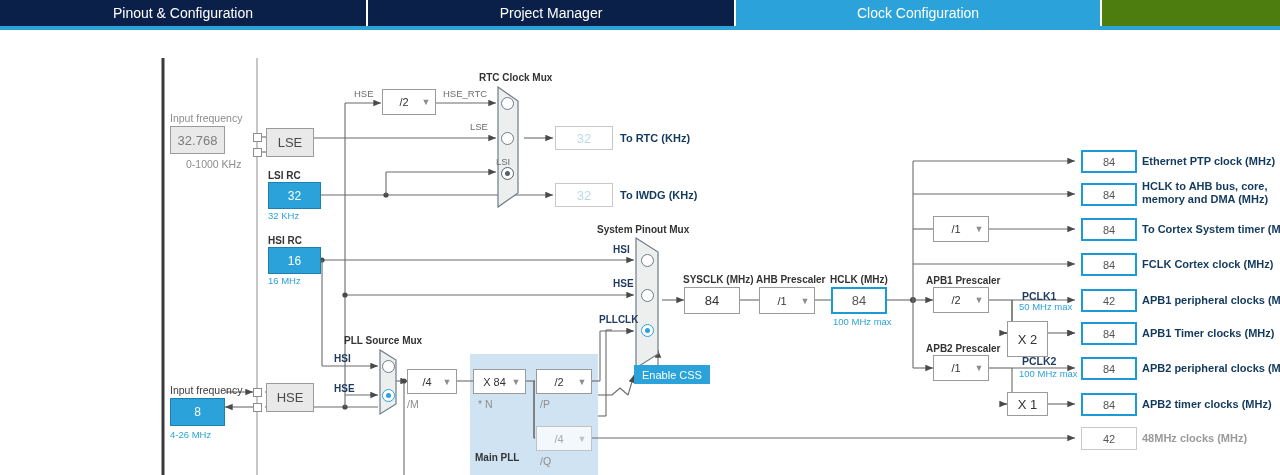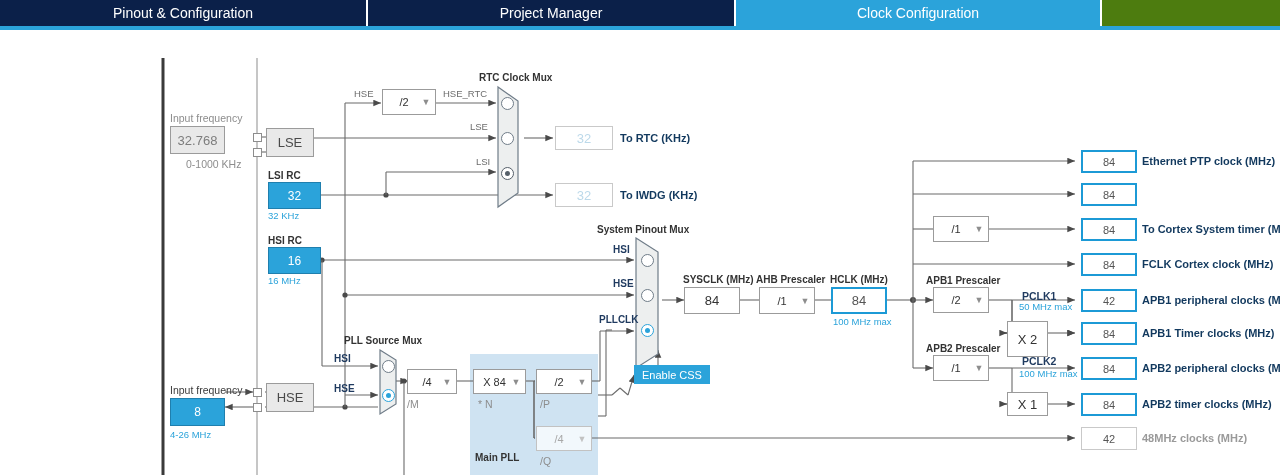--- a/index.html
+++ b/index.html
@@ -358,21 +358,21 @@
     <span class="cval">/2</span>
     <span class="carrow">▼</span>
   </div>
   <div class="lbl sig" style="left:443px; top:31px;">HSE_RTC</div>
 
   <div class="lbl title" style="left:479px; top:14px;">RTC Clock Mux</div>
   <svg style="position:absolute; left:496px; top:27px; width:30px; height:125px;">
     <polygon points="2,2 22,16 22,108 2,122" fill="#edefef" stroke="#6f7c88" stroke-width="1.2"></polygon>
   </svg>
   <div class="lbl sig" style="left:470px; top:64px;">LSE</div>
-  <div class="lbl sig" style="left:476px; top:99px;text-align:center;">LSI</div>
+  <div class="lbl sig" style="left:496px; top:99px;text-align:center;">LSI</div>
   <div class="radio" style="left:501px; top:39px;"></div>
   <div class="radio" style="left:501px; top:74px;"></div>
   <div class="radio on-gray" style="left:501px; top:109px;"></div>
 
   <div class="box disabled" style="left:555px; top:68px; width:58px; height:24px;">
     <span>32</span>
   </div>
   <div class="lbl out" style="left:620px; top:74px;">To RTC (KHz)</div>
 
   <div class="box disabled" style="left:555px; top:125px; width:58px; height:24px;">
@@ -477,20 +477,22 @@
   </div>
 
   <div class="box blue-border out" style="left:1081px; top:92px; width:56px; height:23px;">
     <span>84</span>
   </div>
   <div class="lbl out" style="left:1142px; top:97px;">Ethernet PTP clock (MHz)</div>
 
   <div class="box blue-border out" style="left:1081px; top:125px; width:56px; height:23px;">
     <span>84</span>
   </div>
+  <div class="lbl out" style="left:1142px; top:122px; white-space:pre;">HCLK to AHB bus, core,
+memory and DMA (MHz)</div>
 
   <div class="box blue-border out" style="left:1081px; top:160px; width:56px; height:23px;">
     <span>84</span>
   </div>
   <div class="lbl out" style="left:1142px; top:165px;">To Cortex System timer (MHz)</div>
 
   <div class="box blue-border out" style="left:1081px; top:195px; width:56px; height:23px;">
     <span>84</span>
   </div>
   <div class="lbl out" style="left:1142px; top:200px;">FCLK Cortex clock (MHz)</div>

